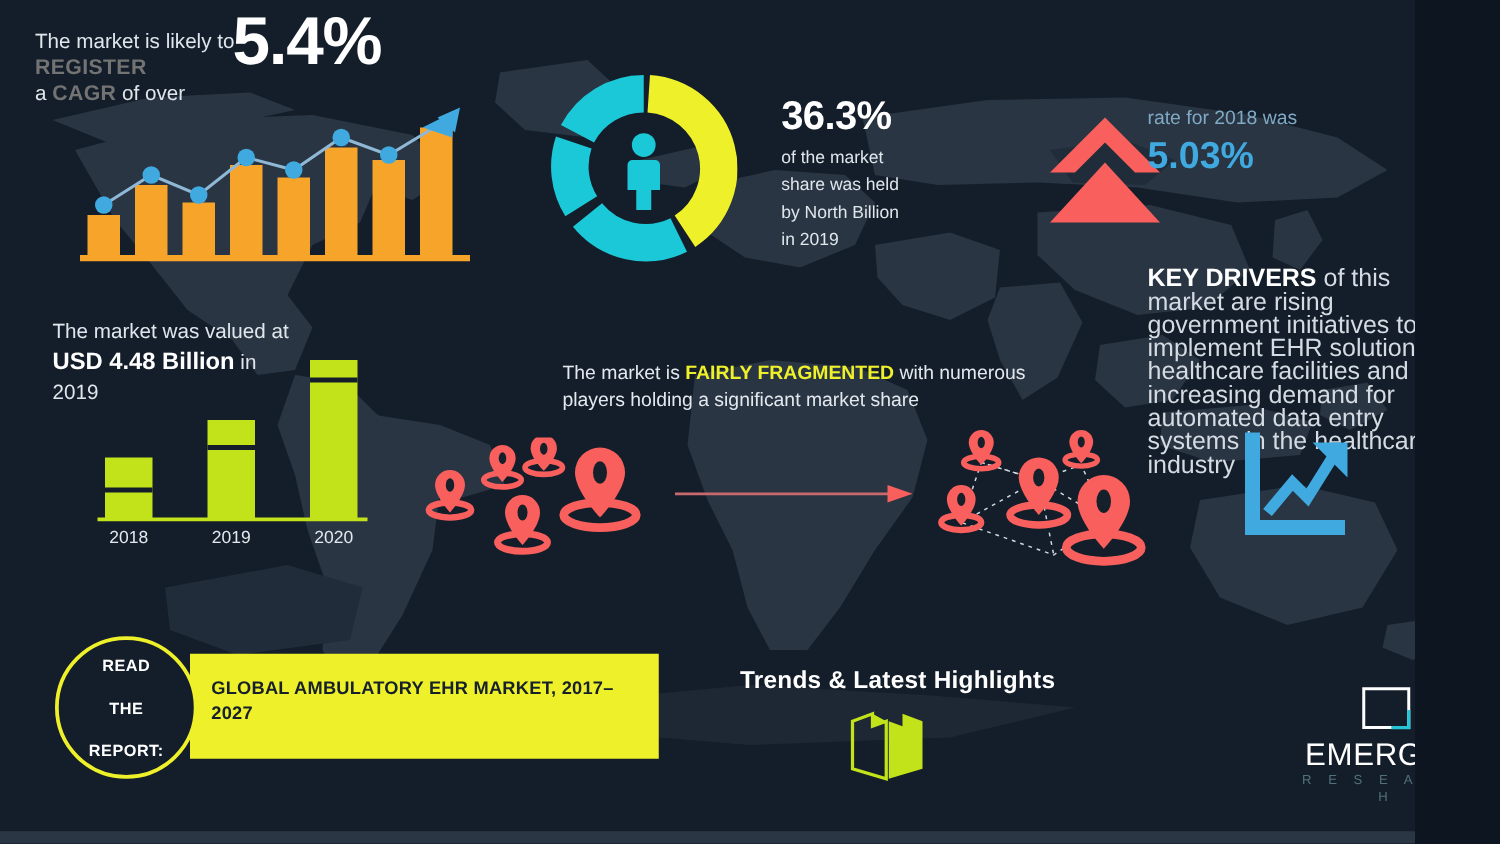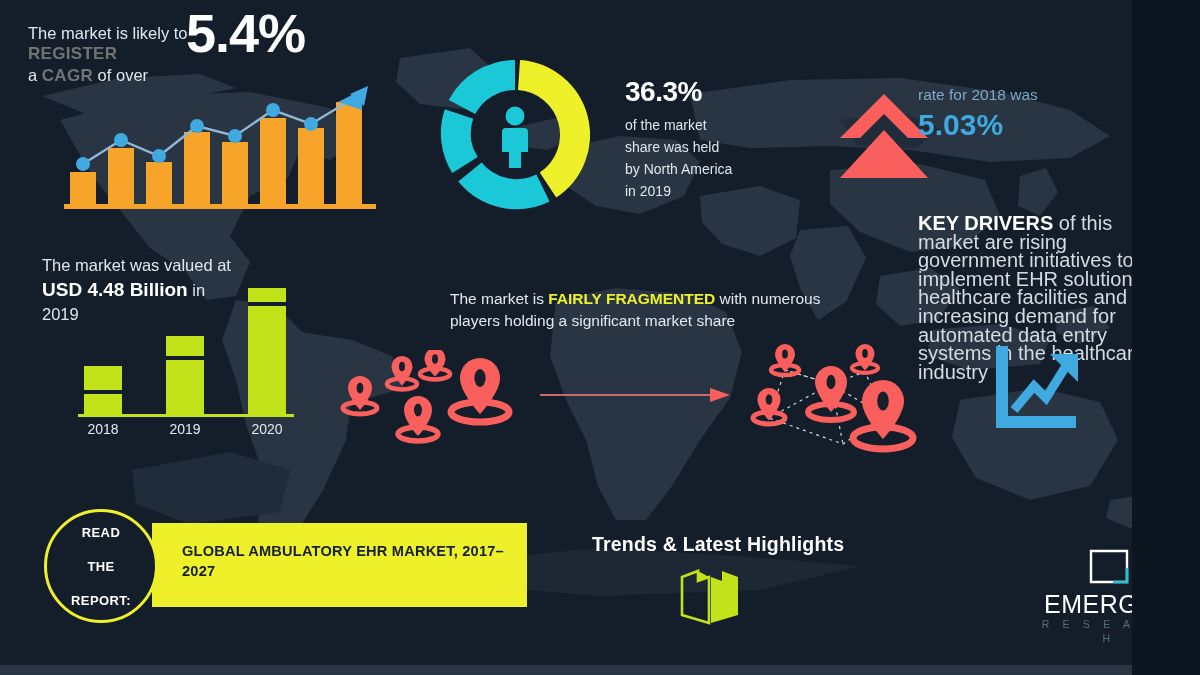--- a/index.html
+++ b/index.html
@@ -50,21 +50,21 @@
 
   
   #orange-chart { left: 62px; top: 84px; width: 320px; height: 126px; }
 
   
   #donut-wrap { left: 440px; top: 60px; width: 150px; height: 150px; }
 
   
   #share-block { left: 625px; top: 70px; width: 240px; }
   #share-value {
-    font-size: 28px; font-weight: 700; color: #ffffff; line-height: 44px; letter-spacing: -.5px;
+    font-size: 32px; font-weight: 700; color: #ffffff; line-height: 44px; letter-spacing: -.5px;
   }
   #share-block .sline { font-size: 14px; line-height: 22px; color: #dfe6ec; }
 
   
   #yoy-arrow { left: 838px; top: 90px; width: 92px; height: 92px; }
   #yoy-block { left: 918px; top: 84px; width: 270px; }
   #yoy-block .yline { font-size: 15.5px; line-height: 21px; color: #7fa9c4; }
   #yoy-value { font-size: 30px; font-weight: 700; color: #3fa9e0; line-height: 36px; margin-top: 2px;}
 
   
@@ -94,21 +94,21 @@
 
   
   #trend-icon { left: 990px; top: 344px; width: 92px; height: 88px; }
 
   
   #report-banner {
     left: 152px; top: 523px; width: 375px; height: 84px;
     background: #eef02a;
   }
   #report-title {
-    position: absolute; left: 30px; top: 18px; width: 345px;
+    position: absolute; left: 17px; top: 18px; width: 345px;
     color: #16202b; font-size: 14.6px; font-weight: 700; line-height: 20px; letter-spacing: .2px;
   }
   #report-circle {
     left: 44px; top: 509px; width: 108px; height: 108px;
     border-radius: 50%;
     background: #141e2a;
     border: 3px solid #eef02a;
     display: flex; align-items: center; justify-content: center;
   }
   #report-circle span {
@@ -216,21 +216,21 @@
     <g fill="#1bc8d8">
       <circle cx="75" cy="56" r="9.5"></circle>
       <path d="M66 68 h18 a4 4 0 0 1 4 4 v20 h-7 v16 h-12 v-16 h-7 V72 a4 4 0 0 1 4 -4 z"></path>
     </g>
   </svg>
 
   <div class="blk" id="share-block">
     <div id="share-value">36.3%</div>
     <div class="sline">of the market</div>
     <div class="sline">share was held</div>
-    <div class="sline">by North America</div>
+    <div class="sline">by North Billion</div>
     <div class="sline">in 2019</div>
   </div>
 
   <svg class="blk" id="yoy-arrow" viewBox="0 0 92 92">
     <path d="M46 4 L90 48 L70 48 L46 24 L22 48 L2 48 Z" fill="#f9605d"></path>
     <path d="M46 40 L90 88 L2 88 Z" fill="#f9605d"></path>
   </svg>
 
   <div class="blk" id="yoy-block">
     <div class="yline">rate for 2018 was</div>

